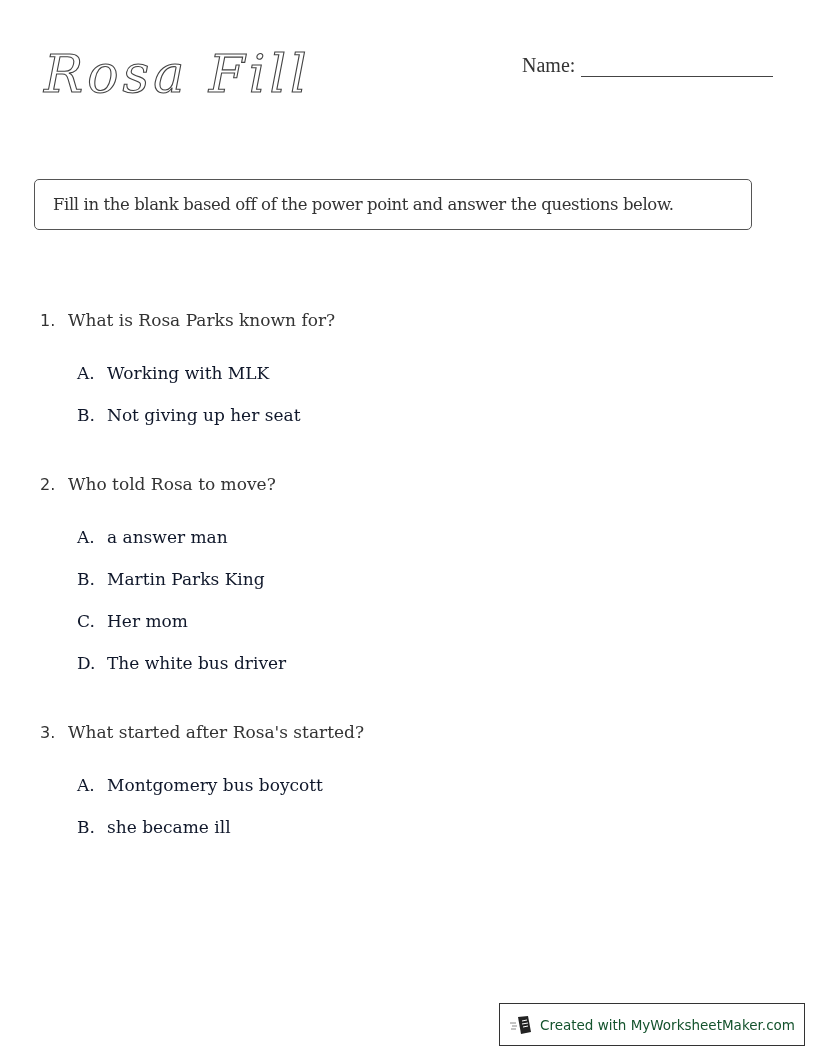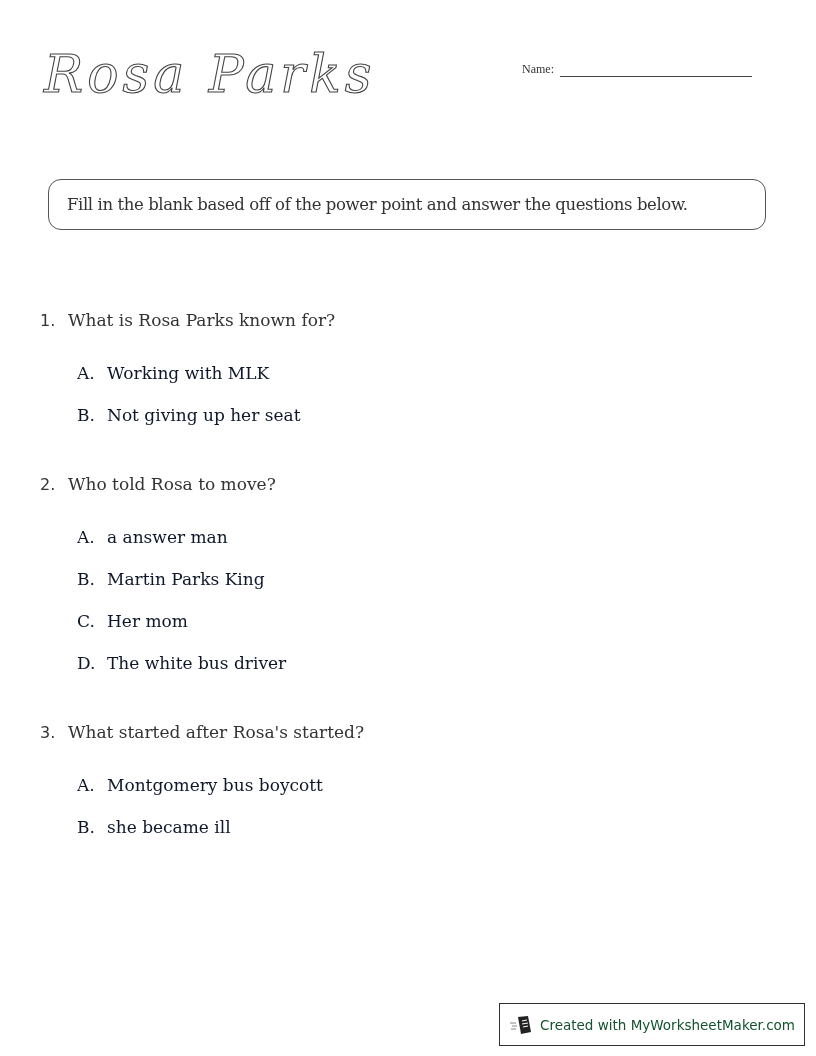--- a/index.html
+++ b/index.html
@@ -4,44 +4,44 @@
 <style>
   html, body { margin: 0; padding: 0; background: #ffffff; }
   body { width: 816px; height: 1056px; position: relative; overflow: hidden; color: #333333; }
   .title {
     position: absolute; left: 44px; top: 44px;
     font-family: "DejaVu Serif", serif; font-style: italic; font-weight: 200;
     font-size: 52px; color: #ffffff; letter-spacing: 4px;
     -webkit-text-stroke: 1.1px #444444;
   }
   .name-wrap { position: absolute; left: 522px; top: 52px; display: flex; align-items: flex-end; }
-  .name-label { font-family: "Liberation Serif", serif; font-size: 12px; color: #333; }
+  .name-label { font-family: "Liberation Serif", serif; font-size: 20px; color: #333; }
   .name-line { width: 192px; border-bottom: 1.5px solid #444; margin-left: 6px; height: 24px; }
   .instructions {
-    position: absolute; left: 48px; top: 179px; width: 718px; height: 51px;
-    border: 1.5px solid #555; border-radius: 13px; box-sizing: border-box;
+    position: absolute; left: 34px; top: 179px; width: 718px; height: 51px;
+    border: 1.5px solid #555; border-radius: 5px; box-sizing: border-box;
     font-family: "DejaVu Serif", serif; font-size: 16.5px; letter-spacing: -0.4px; color: #333;
     display: flex; align-items: center; padding-left: 18px;
   }
   .q { position: absolute; left: 40px; font-family: "DejaVu Serif", serif; font-size: 17px; color: #333; }
   .q .num { display: inline-block; width: 28px; font-family: "DejaVu Sans", sans-serif; font-size: 16px; }
   .opt { position: absolute; left: 77px; font-family: "DejaVu Serif", serif; font-size: 17px; color: #0f172a; }
   .opt .let { display: inline-block; width: 30px; }
   .footer {
     position: absolute; left: 499px; top: 1003px; width: 306px; height: 43px;
     border: 1.5px solid #333; box-sizing: border-box;
     display: flex; align-items: center; padding-left: 10px;
     font-family: "DejaVu Sans", sans-serif; font-size: 13.5px; color: #14532d;
   }
   .footer svg { margin-right: 8px; }
 </style>
 </head>
 <body>
 
-<div class="title">Rosa Parks</div>
+<div class="title">Rosa Fill</div>
 
 <div class="name-wrap">
   <span class="name-label">Name:</span>
   <span class="name-line"></span>
 </div>
 
 <div class="instructions">Fill in the blank based off of the power point and answer the questions below.</div>
 
 <div class="q" style="top:310px">
   <span class="num">1.</span><span>What is Rosa Parks known for?</span>

